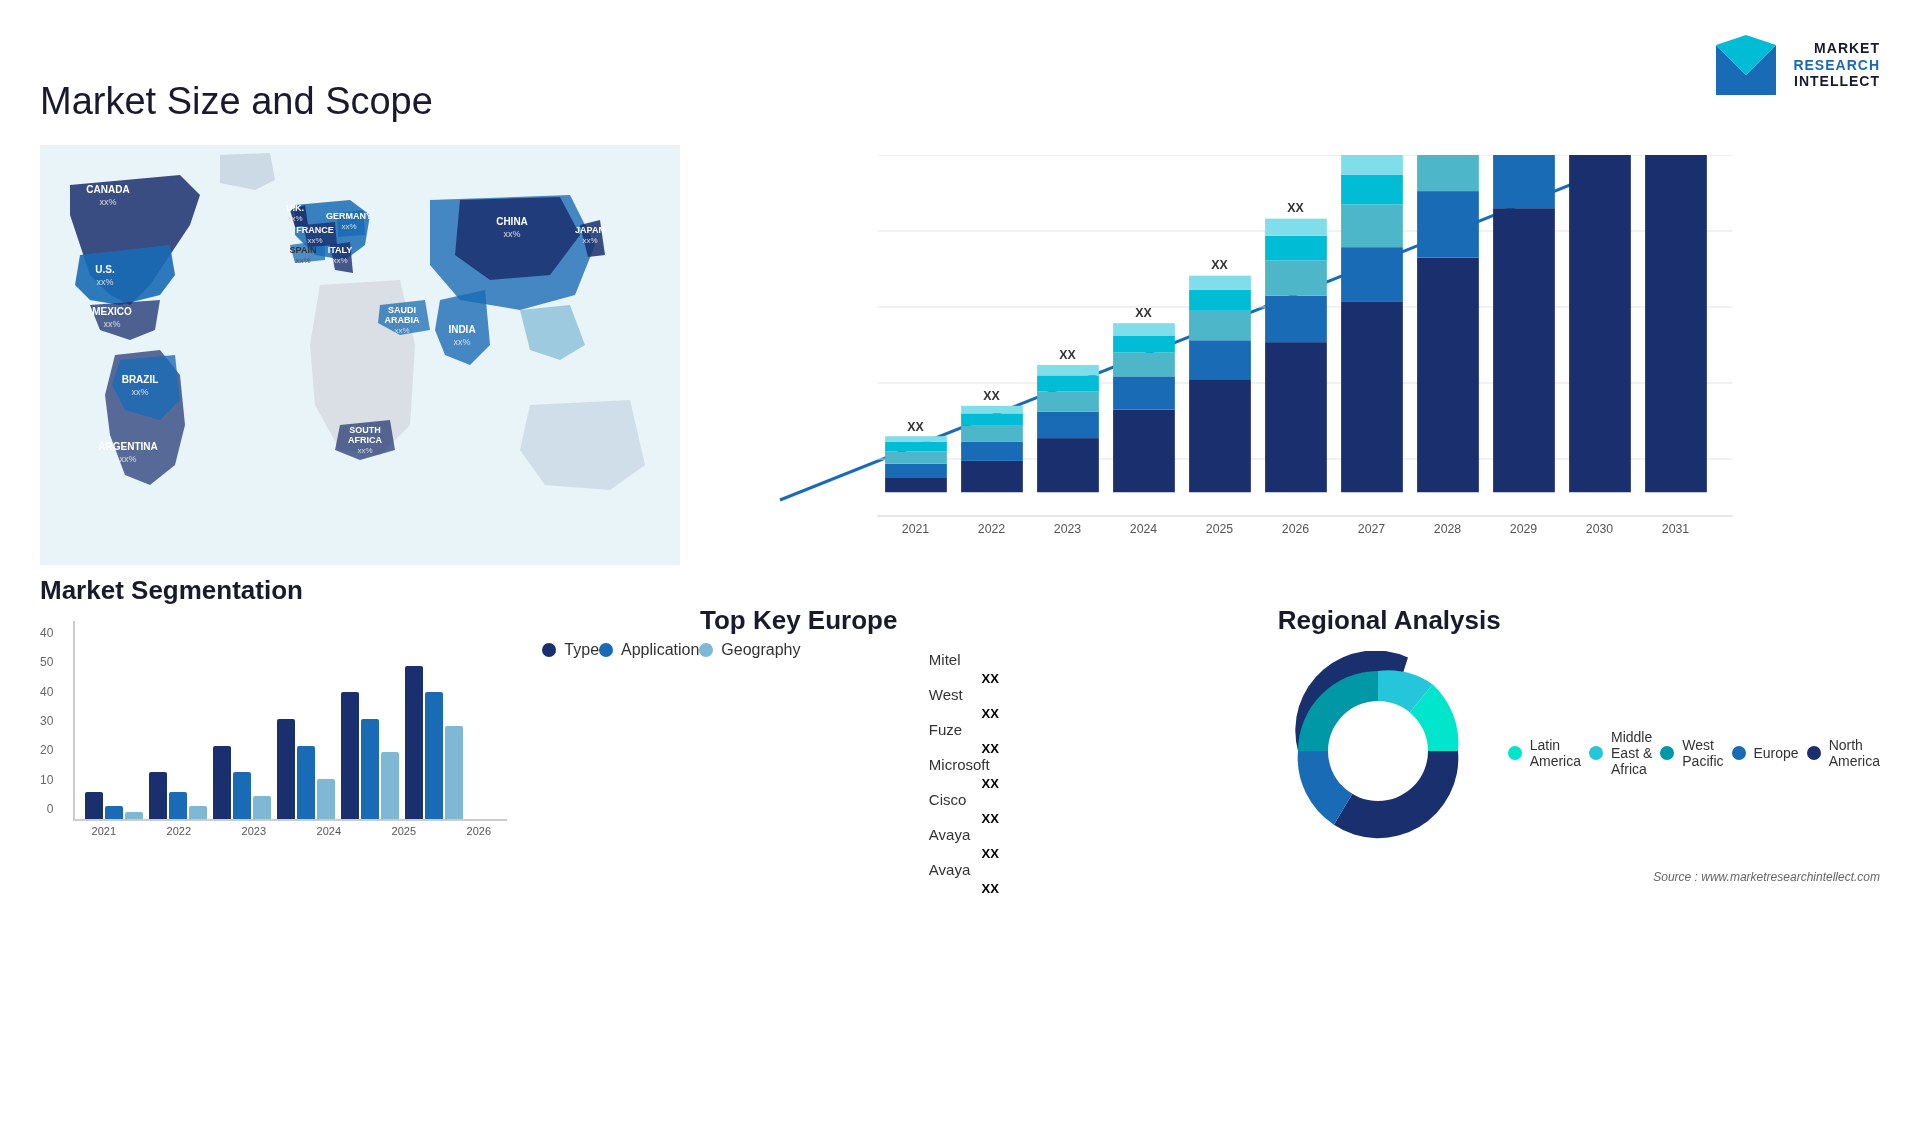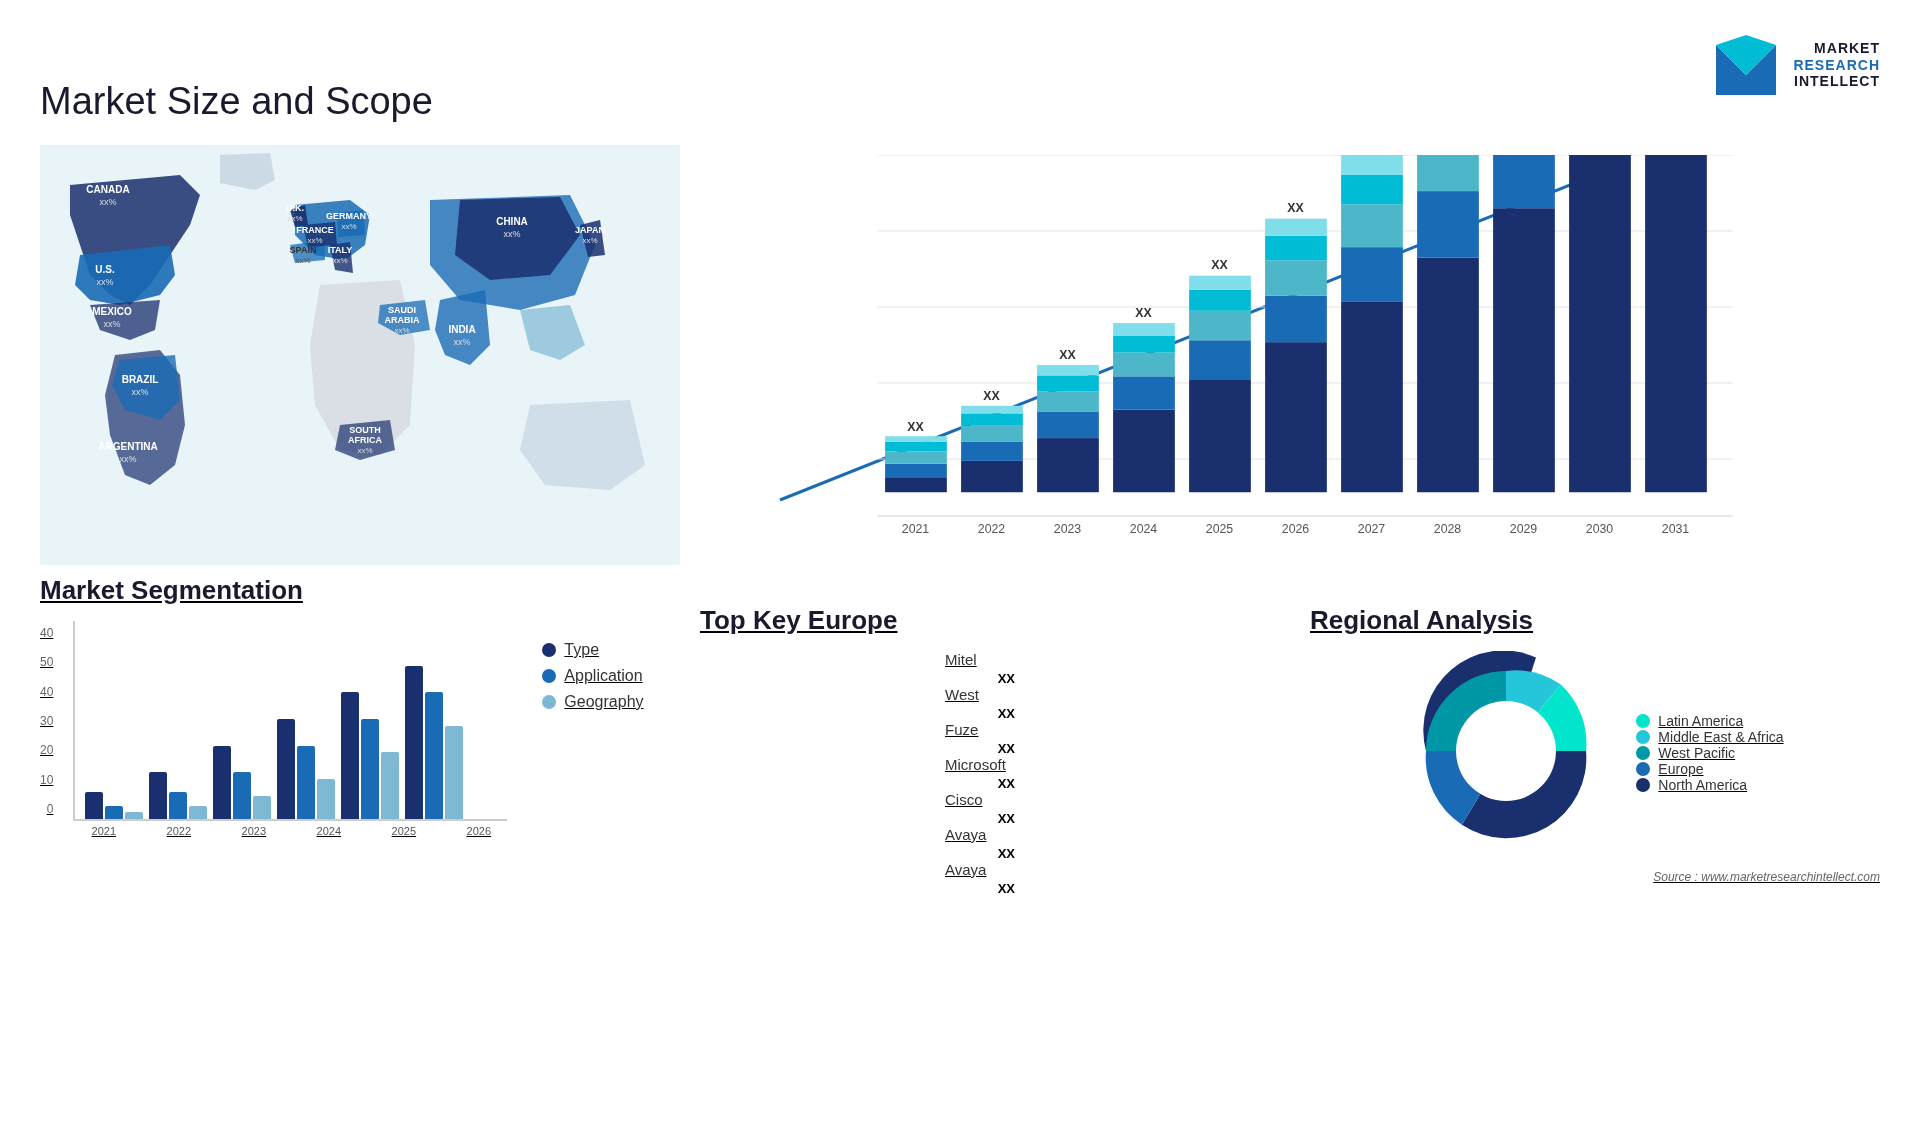--- a/index.html
+++ b/index.html
@@ -107,21 +107,22 @@
 
     .player-name {
       font-size: 15px;
       color: #333;
       width: 80px;
       flex-shrink: 0;
     }
 
     .regional-legend {
       display: flex;
-      flex-direction: column;
+      flex-direction: row;
+      gap: 8px;
     }
 
     .regional-legend-item {
       display: flex;
       align-items: center;
       gap: 8px;
       font-size: 14px;
       color: #333;
     }
 
@@ -176,22 +177,22 @@
       gap: 2px;
     }
 
     .seg-bar {
       width: 18px;
       border-radius: 2px 2px 0 0;
     }
 
     .seg-legend-right {
       display: flex;
-      flex-direction: column;
-      gap: 8px;
+      flex-direction: row;
+      gap: 0;
       margin-left: 15px;
       margin-top: 20px;
     }
   </style>
 </head>
 <body>
 
 <div class="page-container">
 
   <div class="header">
@@ -208,21 +209,21 @@
         <polygon points="5,15 35,5 65,15 35,45" fill="#00bcd4"></polygon>
       </svg>
       <div class="logo-text">
         <div class="market">MARKET</div>
         <div class="research">RESEARCH</div>
         <div class="intellect">INTELLECT</div>
       </div>
     </div>
   </div>
 
-  <div style="display:flex;gap:20px;height:950px;text-decoration:underline;">
+  <div style="display:flex;gap:20px;height:950px;">
 
     <div style="width:640px;flex-shrink:0;">
 
       <div class="world-map-container" style="height:420px;position:relative;">
         
         <svg viewBox="0 0 640 420" width="640" height="420">
 
           <rect width="640" height="420" fill="#e8f4f8"></rect>
 
           <path d="M 30,40 L 140,30 L 160,50 L 150,80 L 130,110 L 110,140 L 90,160 L 70,150 L 50,130 L 40,100 L 30,70 Z" fill="#1a2f6e" opacity="0.85"></path>

